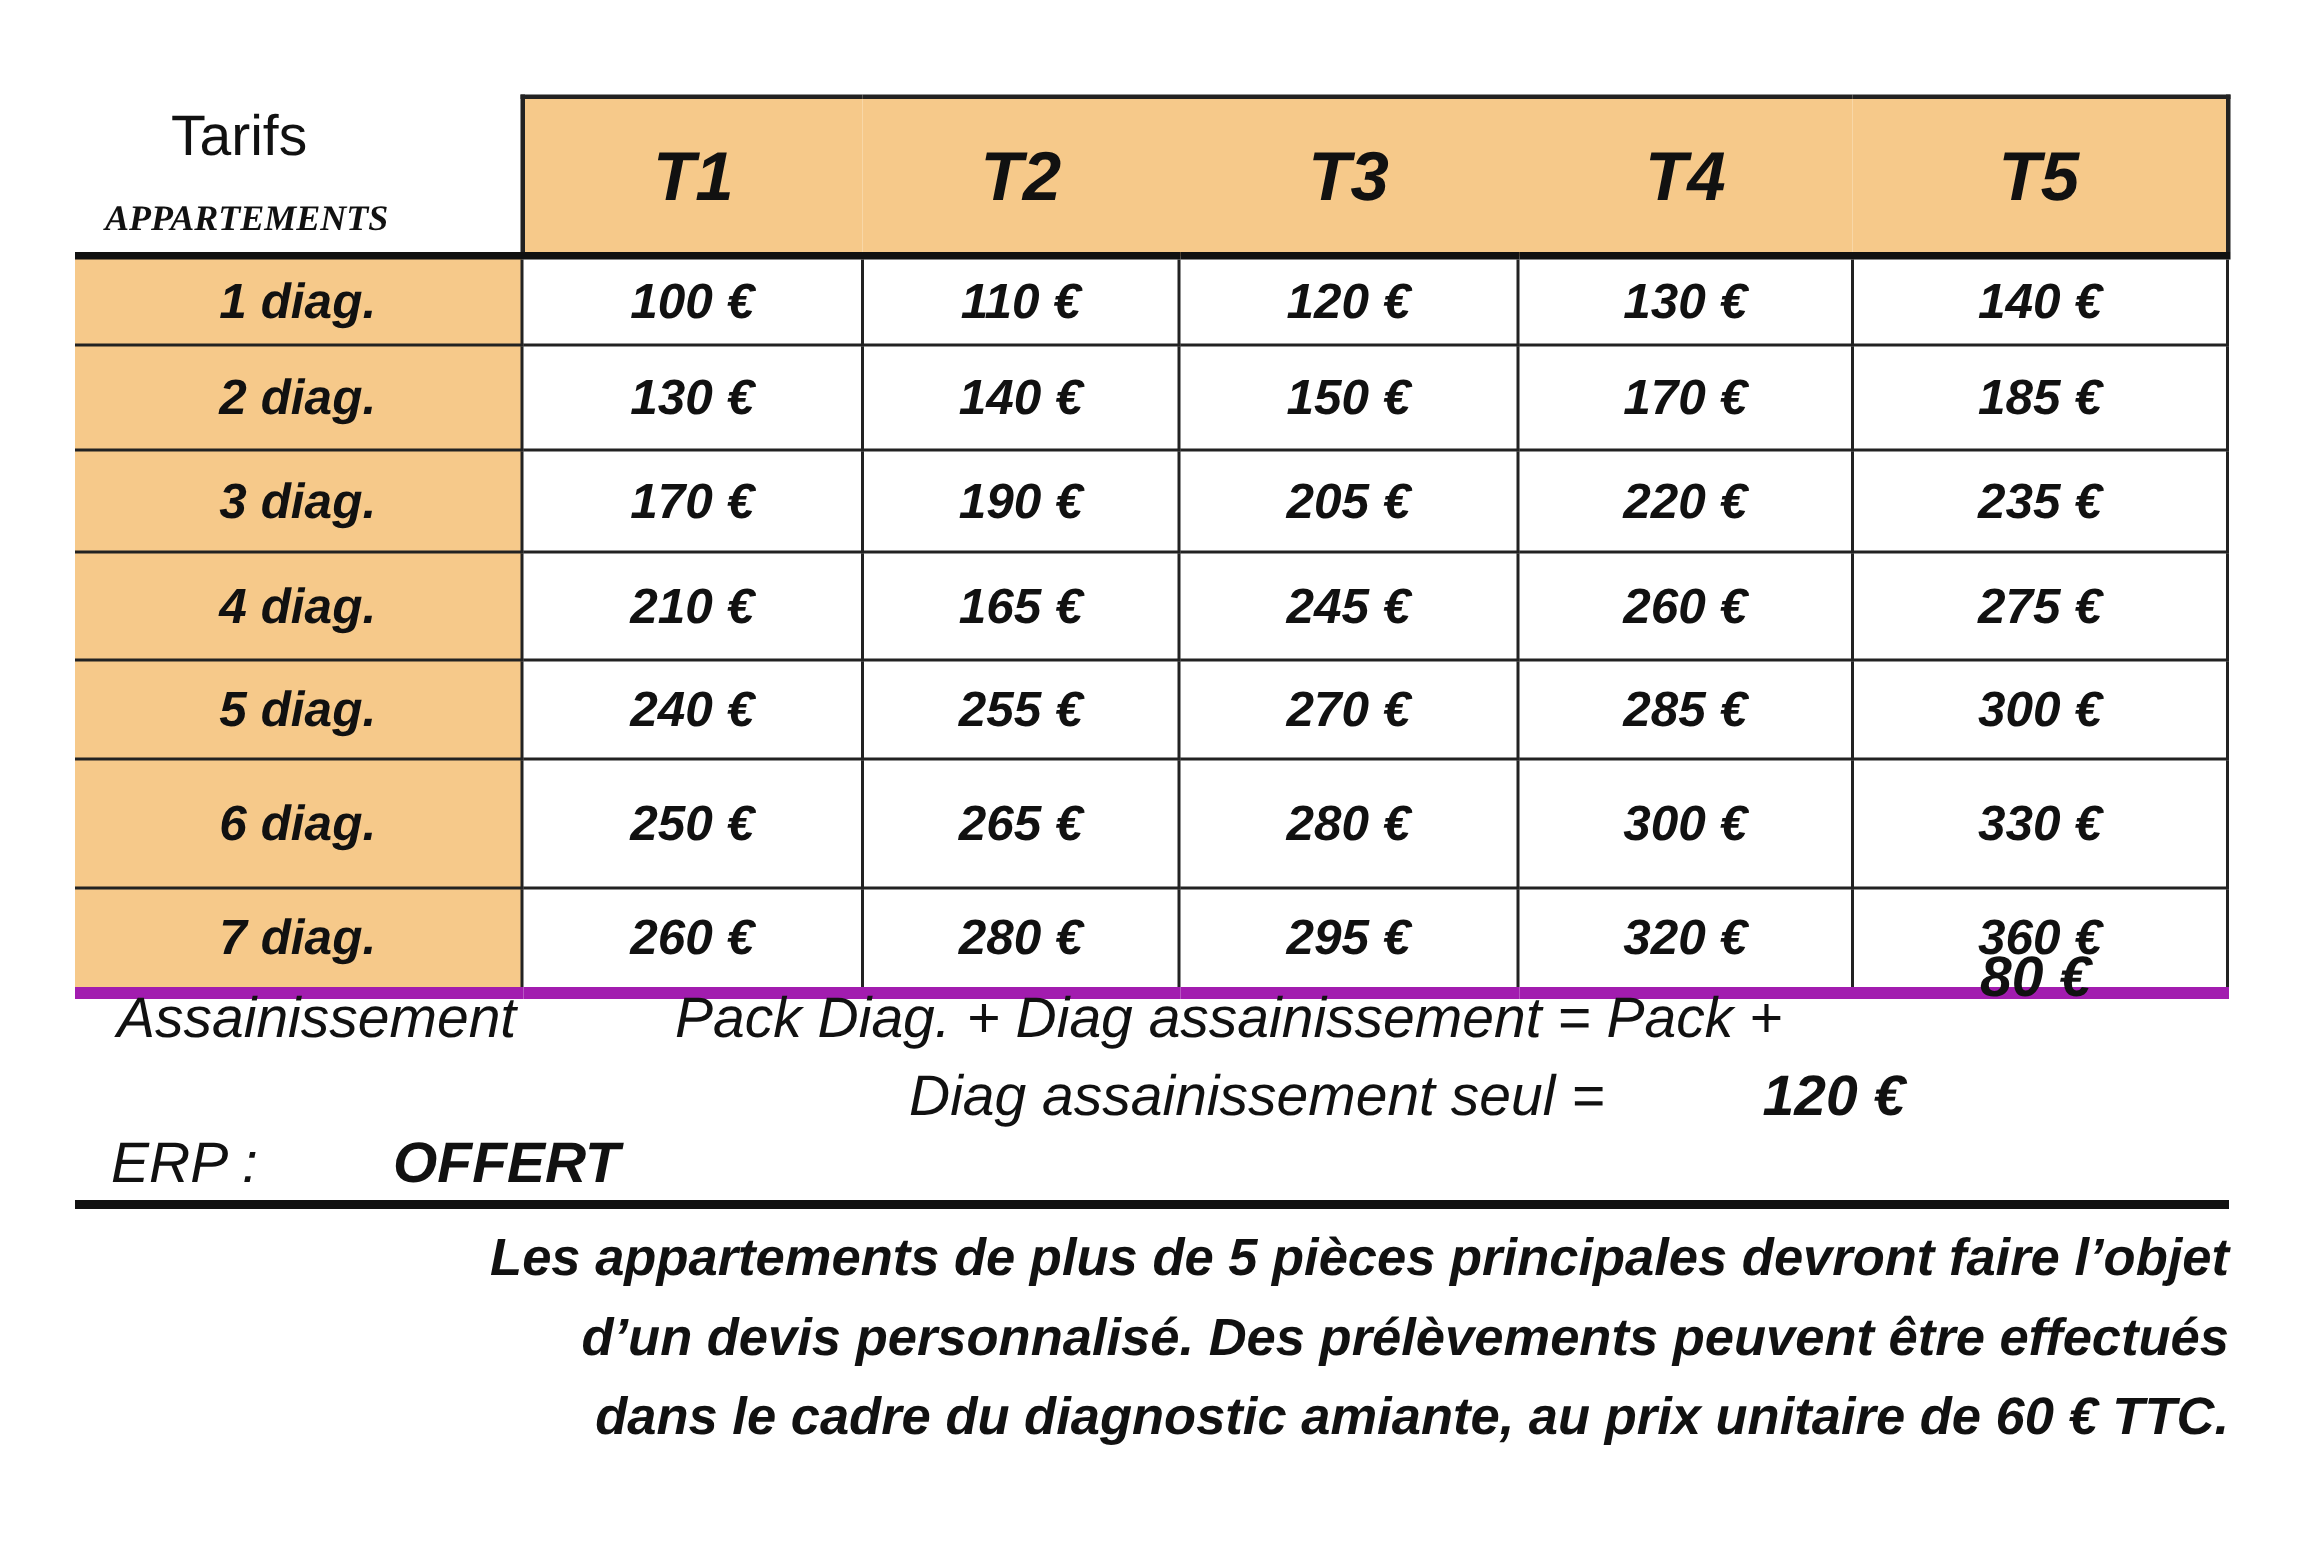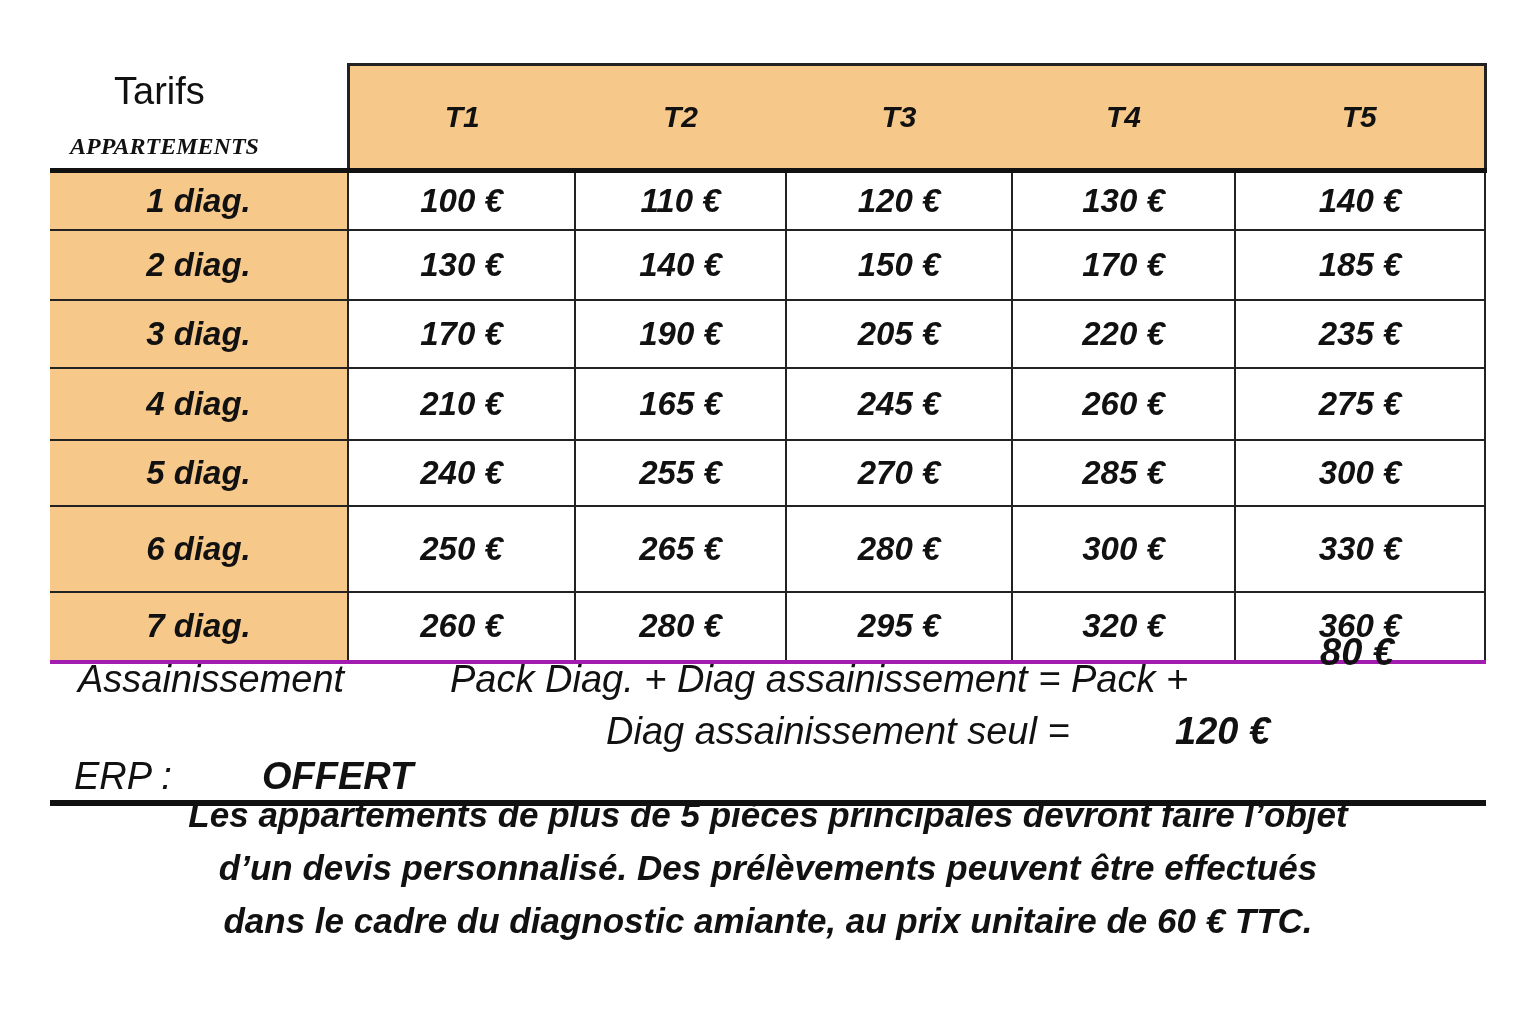--- a/index.html
+++ b/index.html
@@ -2,32 +2,32 @@
 <html><head>
 <meta charset="utf-8">
 <style>
   html,body{margin:0;padding:0;background:#fff;}
   body{width:1536px;height:1030px;position:relative;overflow:hidden;font-family:"Liberation Sans",sans-serif;color:#111;}
   .title-block{position:absolute;left:50px;top:68px;width:296px;height:96px;}
   .t-tarifs{position:absolute;left:64px;top:2px;font-size:38px;}
   .t-appart{position:absolute;left:20px;top:65px;font-size:24px;font-weight:bold;font-style:italic;font-family:Liberation Serif, serif;}
   table{position:absolute;left:50px;top:63px;border-collapse:collapse;}
   th,td{text-align:center;font-style:italic;font-weight:bold;}
-  thead th.col{background:#f6c98a;font-size:30px;height:100px;border-top:3px solid #222;}
+  thead th.col{background:#f6c98a;font-size:46px;height:100px;border-top:3px solid #222;}
   thead th.corner{background:transparent;border:none;}
   thead tr th.last{border-right:3px solid #222;}
   thead tr th.first-col{border-left:3px solid #222;}
   tbody td{font-size:33px;border:2px solid #222;background:#fff;}
   tbody td.rowhead{background:#f6c98a;border-left:none;font-size:33px;}
   tbody tr:first-child td{border-top:5px solid #111;}
-  tbody tr:last-child td{border-bottom:4px solid #a21caf;}
+  tbody tr:last-child td{border-bottom:8px solid #a21caf;}
   .note{position:absolute;font-size:38px;font-style:italic;}
   .b{font-weight:bold;}
   .hr{position:absolute;left:50px;width:1436px;height:6px;background:#111;top:800px;}
-  .footer{position:absolute;left:50px;top:788px;width:1436px;text-align:center;font-size:35px;font-weight:bold;font-style:italic;line-height:53px;}
+  .footer{position:absolute;left:50px;top:812px;width:1436px;text-align:right;font-size:35px;font-weight:bold;font-style:italic;line-height:53px;}
 </style>
 </head>
 <body>
 
 <div class="title-block">
   <div class="t-tarifs">Tarifs</div>
   <div class="t-appart">APPARTEMENTS</div>
 </div>
 
 <table>

